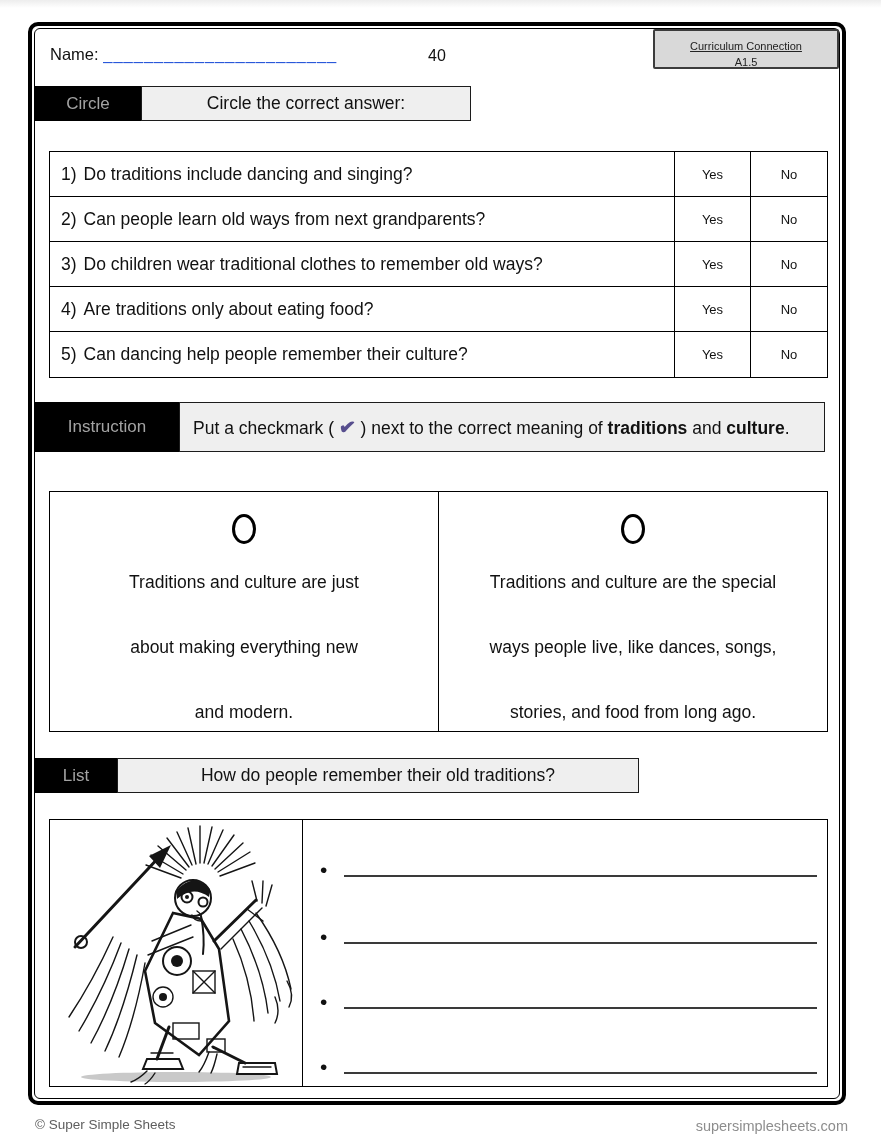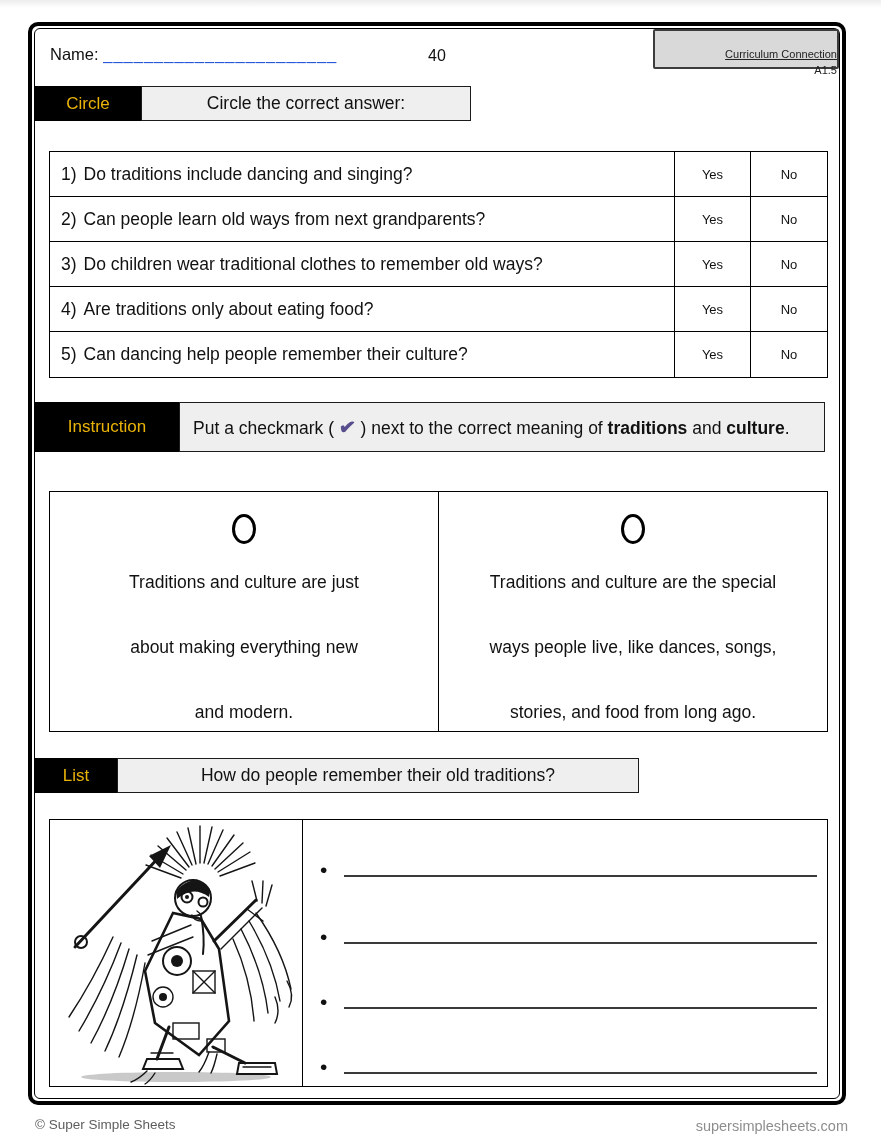--- a/index.html
+++ b/index.html
@@ -18,27 +18,27 @@
     position:relative; width:100%; height:100%;
     border:1.5px solid #000; border-radius:6px;
   }
   
   .name-row { position:absolute; left:15px; top:16px; font-size:16.5px; }
   .name-underscores { color:#1d4ed8; letter-spacing:1px; }
   .page-num { position:absolute; left:0; right:0; top:18px; text-align:center; font-size:16px; }
   .badge {
     position:absolute; top:0; right:0; width:186px; height:40px;
     background:#d9d9d9; border:2px solid #3c3c3c; border-radius:2px;
-    text-align:right; padding-top:16px; font-size:11px; line-height:1.45; color:#222;
+    text-align:center; padding-top:8px; font-size:11px; line-height:1.45; color:#222;
   }
   .badge-title { text-decoration:underline; }
   
   .section-header { position:absolute; left:0; display:flex; }
   .tag {
-    background:#000; color:#eab308; display:flex; align-items:center; justify-content:center;
+    background:#000; color:#a3a3a3; display:flex; align-items:center; justify-content:center;
     font-size:17px; height:35px;
   }
   .prompt {
     background:#efefef; border:1.5px solid #1c1c1c; display:flex; align-items:center;
     justify-content:center; font-size:17.5px; height:35px;
   }
   .circle-header { top:57px; }
   .circle-header .tag { width:106px; }
   .circle-header .prompt { width:330px; }
   .list-header { top:729px; }

